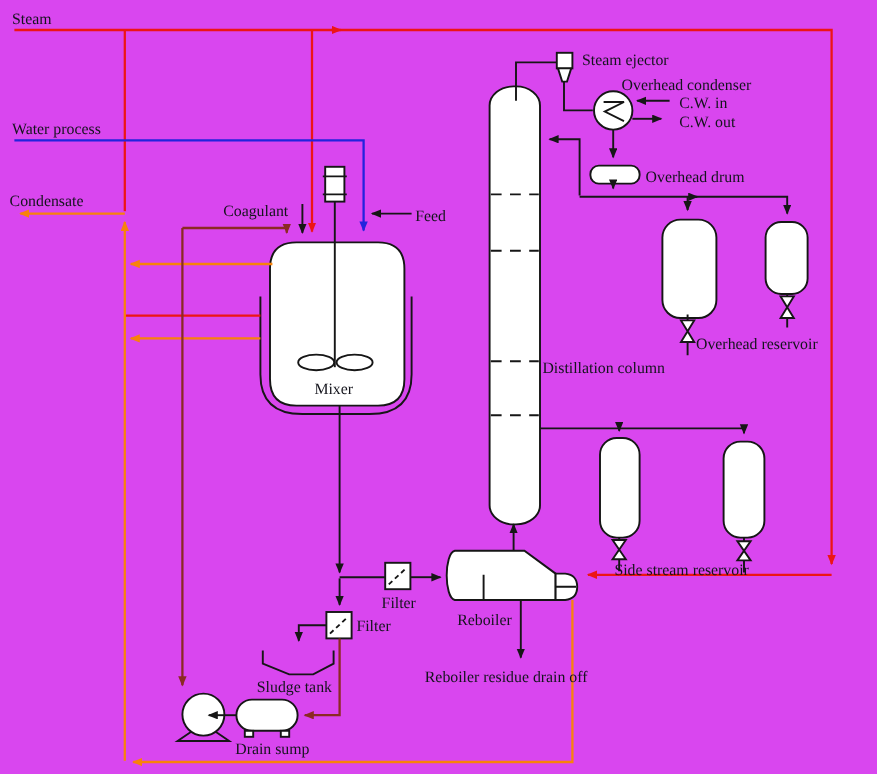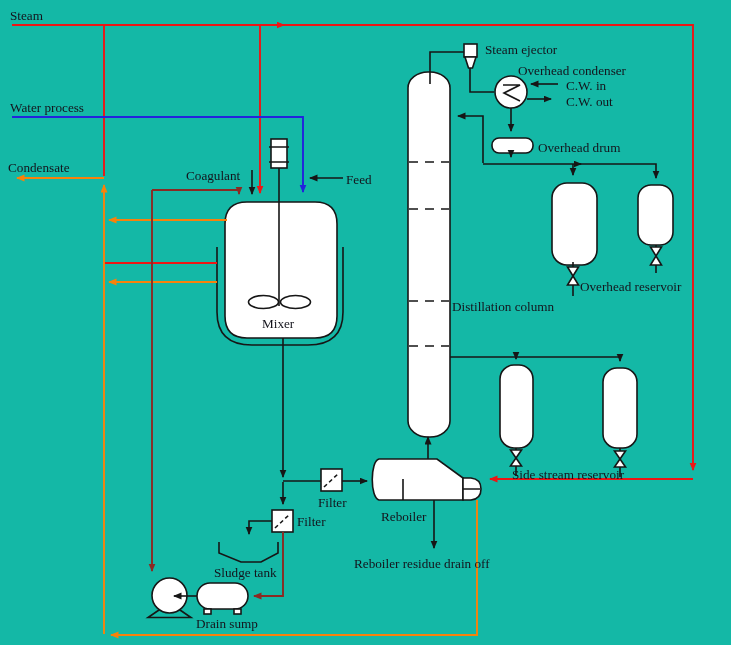--- a/index.html
+++ b/index.html
@@ -1,16 +1,16 @@
 <!DOCTYPE html>
 <html><head>
 <meta charset="utf-8">
 <style>
   html,body{margin:0;padding:0;background:#ffffff;}
-  .stage{width:731px;height:645px;position:relative;background:#14b8a6;overflow:hidden;}
+  .stage{width:731px;height:645px;position:relative;background:#d946ef;overflow:hidden;}
   svg{display:block;}
   text{font-family:"Liberation Serif", serif;font-size:13.2px;fill:#14141c;}
 </style>
 </head>
 <body>
 
 <div class="stage">
 <svg width="731" height="645" viewBox="0 0 731 645">
   <defs>
     <marker id="ar-red" markerWidth="9" markerHeight="8" refX="7.5" refY="3.5" orient="auto" markerUnits="userSpaceOnUse">

